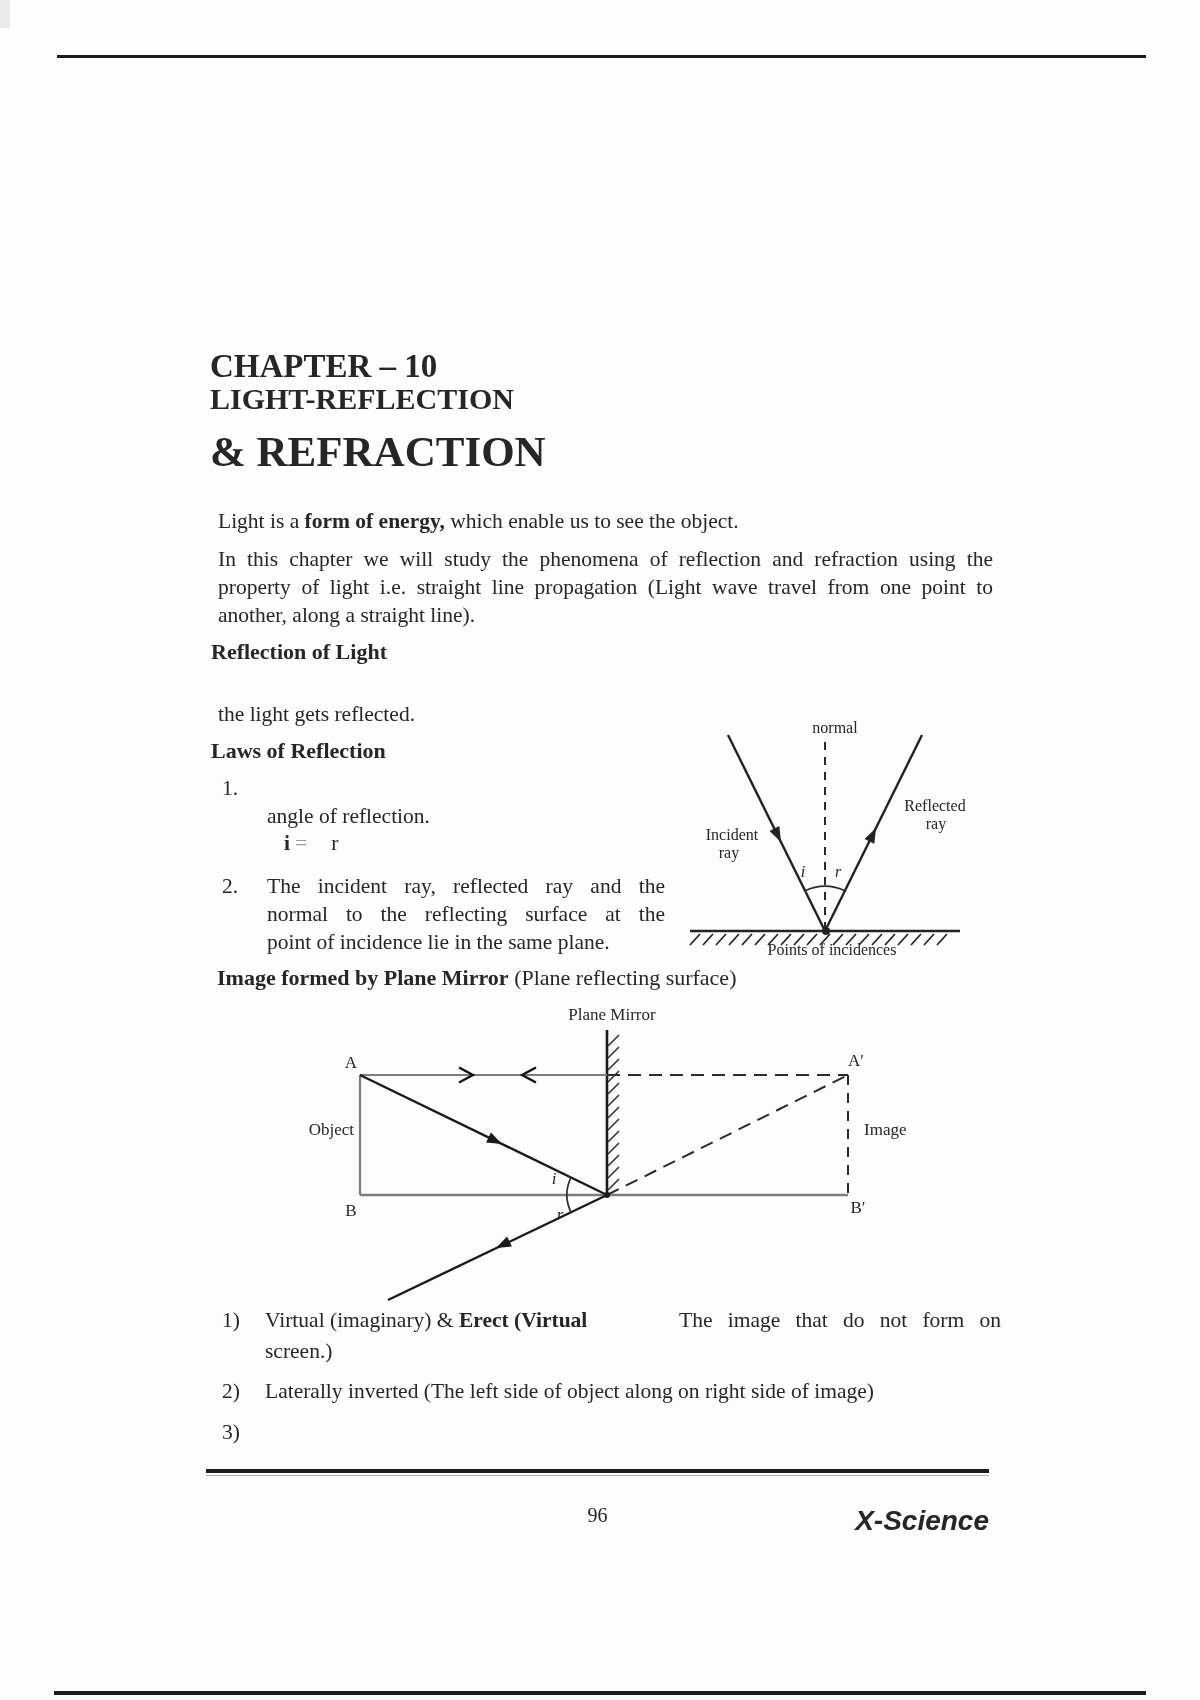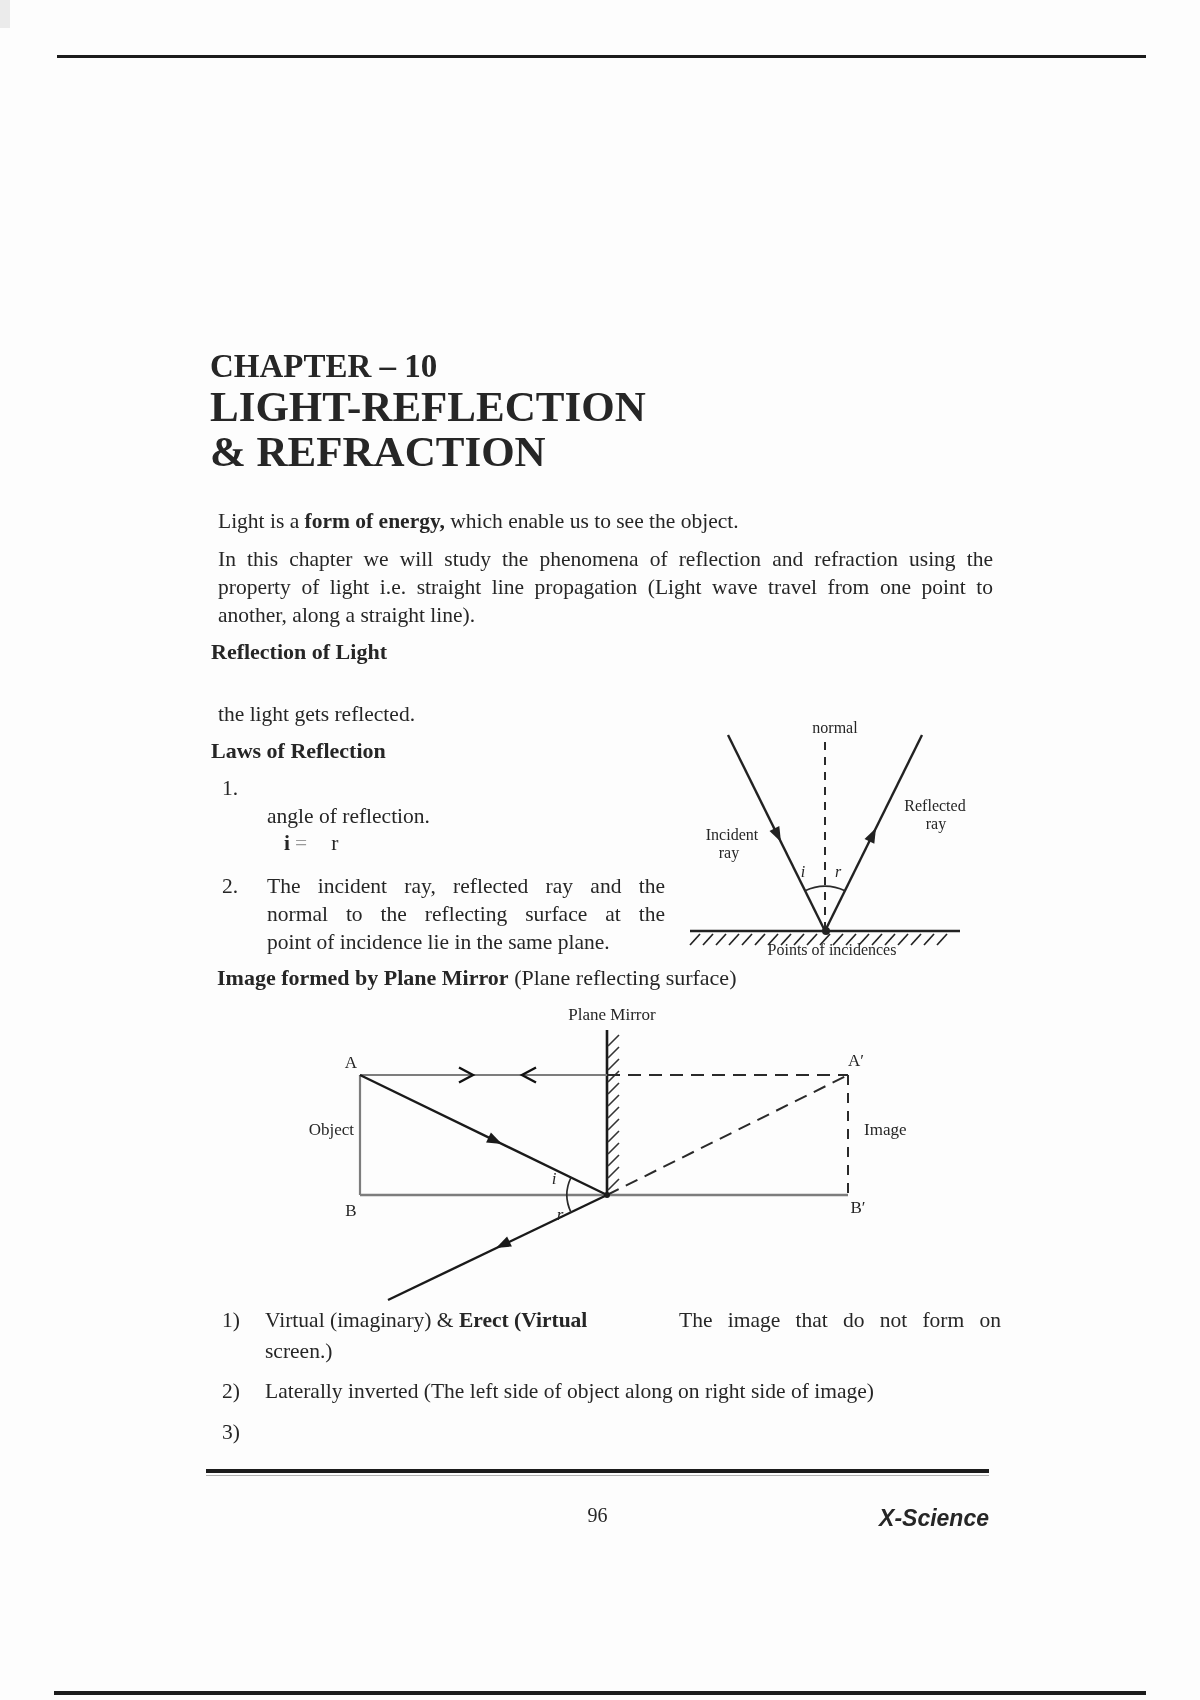--- a/index.html
+++ b/index.html
@@ -13,33 +13,33 @@
   .just{white-space:normal;text-align:justify;text-align-last:justify;}
   .b{font-weight:bold;}
   .rule{position:absolute;background:#1c1c1c;}
   .titleblock{position:absolute;left:210px;width:775px;font-weight:bold;}
   .h{position:absolute;font-size:22px;font-weight:bold;white-space:nowrap;}
   .eq{color:#9a9a9a;margin:0 6px 0 5px;}
   .rgap{margin-left:18px;}
   svg text{font-family:"Liberation Serif","DejaVu Serif",serif;fill:#262626;}
   .it{font-style:italic;}
   .footerbar{position:absolute;left:206px;width:783px;margin-top:20px;}
-  .brand{font-family:"Liberation Sans","DejaVu Sans",sans-serif;font-weight:bold;font-style:italic;font-size:23px;}
+  .brand{font-family:"Liberation Sans","DejaVu Sans",sans-serif;font-weight:bold;font-style:italic;font-size:28px;}
 </style>
 </head>
 <body>
 
 <div id="page">
 
   <div class="abs" style="left:0;top:0;width:10px;height:28px;background:#ebebeb;"></div>
 
   <div class="rule" style="left:57px;top:55px;width:1089px;height:3px;"></div>
 
   <div class="titleblock" style="top:348px;font-size:33px;">CHAPTER – 10</div>
-  <div class="titleblock" style="top:382px;font-size:43px;">LIGHT-REFLECTION</div>
+  <div class="titleblock" style="top:382px;font-size:30px;">LIGHT-REFLECTION</div>
   <div class="titleblock" style="top:427px;font-size:43px;">&amp; REFRACTION</div>
 
   <div class="ln" style="left:210px;top:508px;">
     <span>Light is a </span><span class="b">form of energy,</span><span> which enable us to see the object.</span>
   </div>
 
   <div class="ln just" style="left:210px;top:546px;width:775px;">In this chapter we will study the phenomena of reflection and refraction using the</div>
   <div class="ln just" style="left:210px;top:574px;width:775px;">property of light i.e. straight line propagation (Light wave travel from one point to</div>
   <div class="ln" style="left:210px;top:602px;">another, along a straight line).</div>
 

